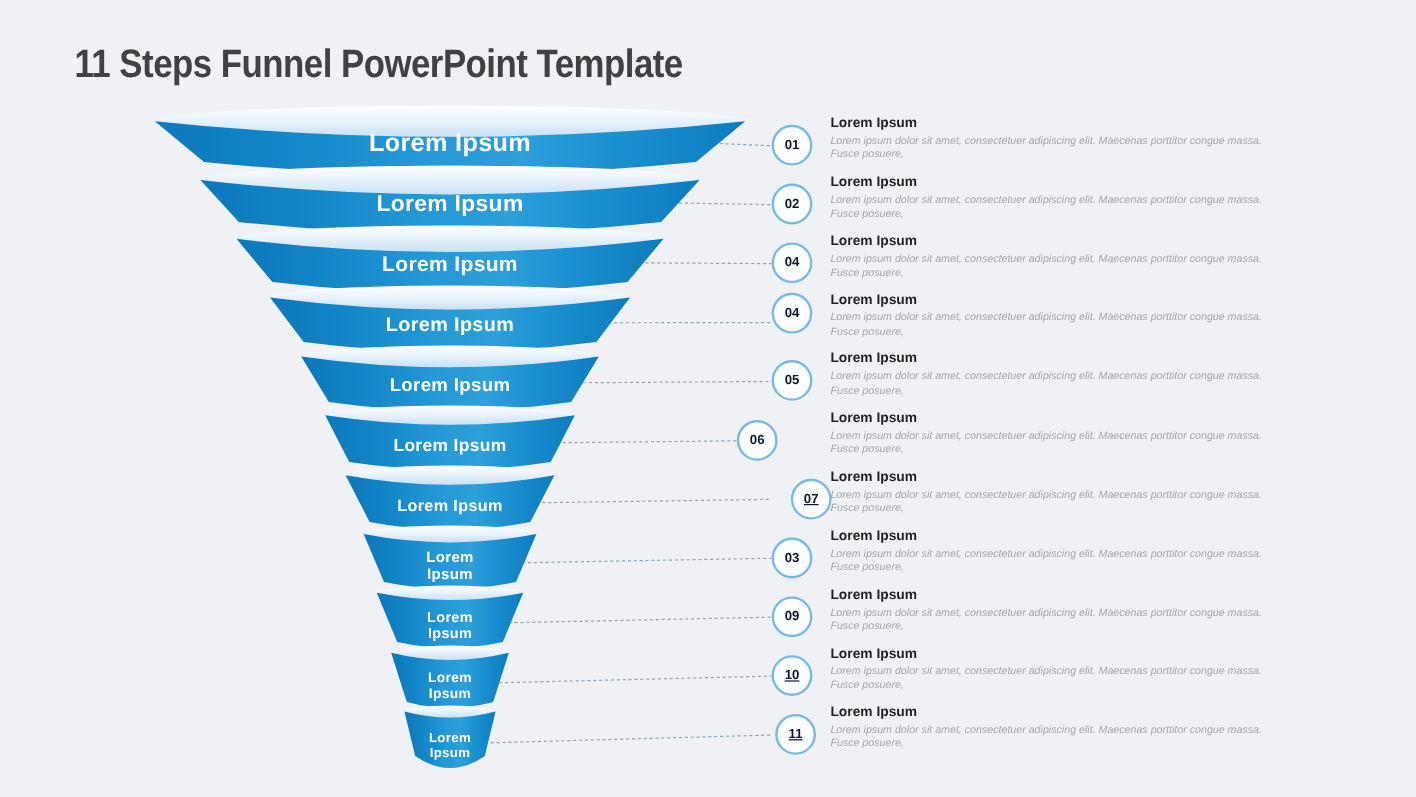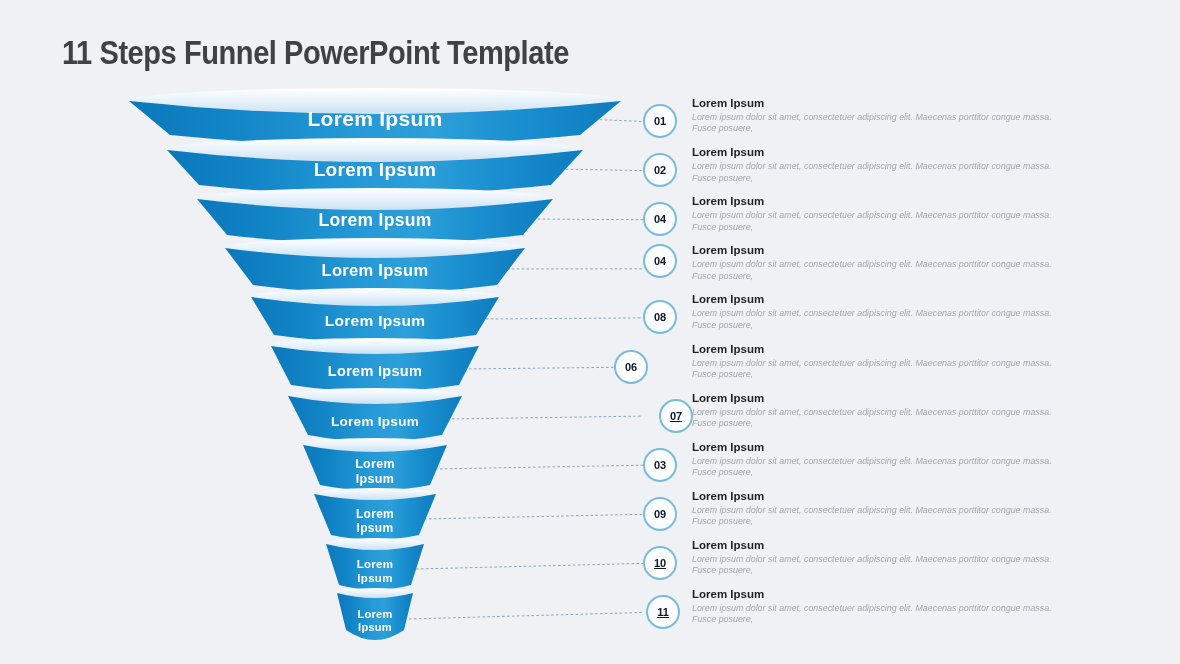--- a/index.html
+++ b/index.html
@@ -170,21 +170,21 @@
       <div class="step-heading">Lorem Ipsum</div>
       <div class="step-desc">
         <div>Lorem ipsum dolor sit amet, consectetuer adipiscing elit. Maecenas porttitor congue massa.</div>
         <div>Fusce posuere,</div>
       </div>
     </div>
   </div>
 
   <div class="step-item">
     <div class="step-badge" style="left: 643px; top: 300.4px;">
-      <span>08</span>
+      <span>05</span>
     </div>
     <div class="step-text" style="left: 692px; top: 293.4px;">
       <div class="step-heading">Lorem Ipsum</div>
       <div class="step-desc">
         <div>Lorem ipsum dolor sit amet, consectetuer adipiscing elit. Maecenas porttitor congue massa.</div>
         <div>Fusce posuere,</div>
       </div>
     </div>
   </div>
 

